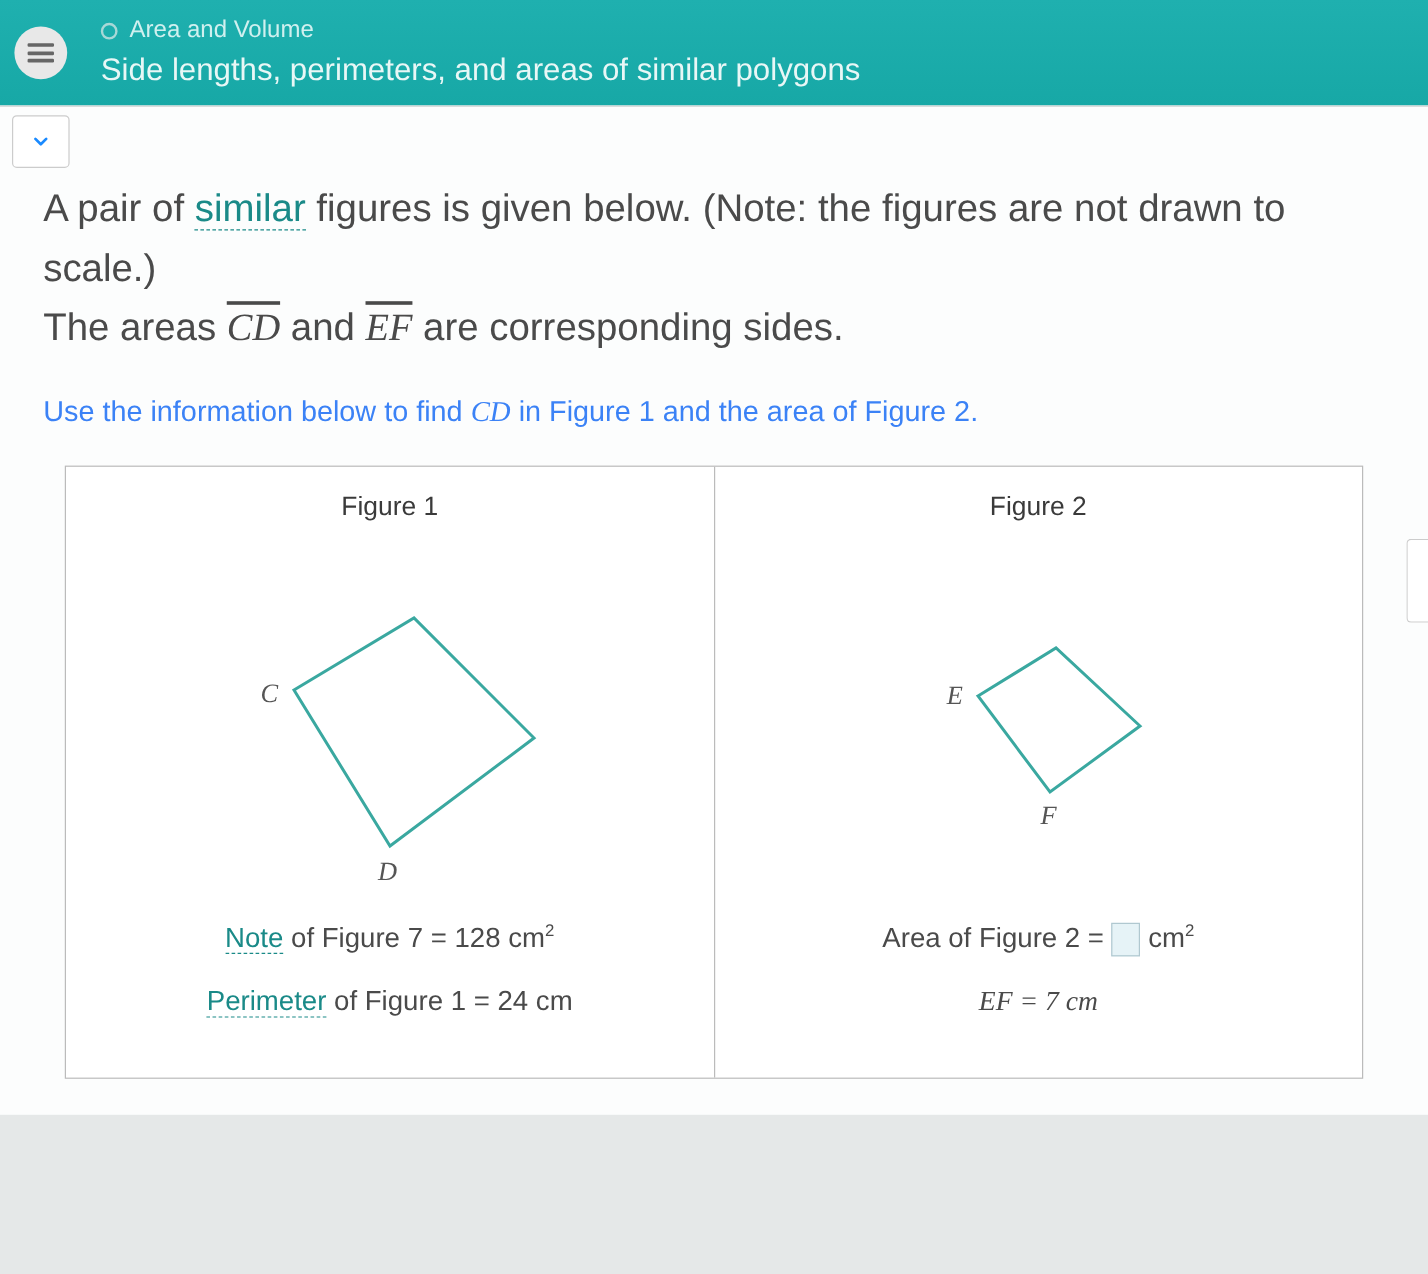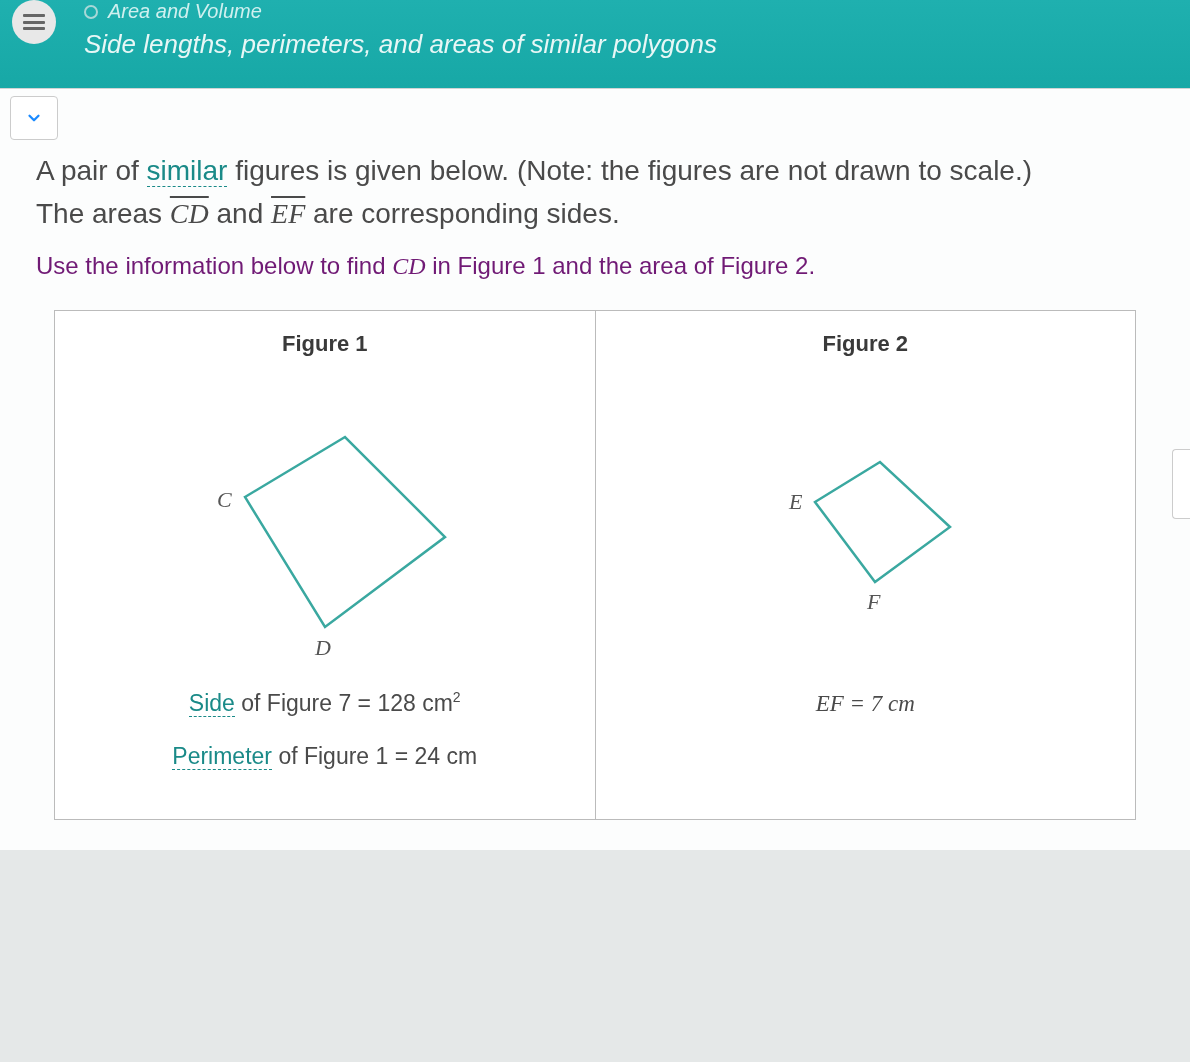--- a/index.html
+++ b/index.html
@@ -1,40 +1,40 @@
 <!DOCTYPE html>
 <html><head>
 <meta charset="utf-8">
 <style>
 * { box-sizing: border-box; margin: 0; padding: 0; }
 body { font-family: Arial, Helvetica, sans-serif; background: #e5e8e8; width: 1190px; height: 1062px; overflow: hidden; }
 
-.header { background: linear-gradient(to bottom, #1fb0af, #17a8a6); height: 88px; display: flex; align-items: flex-start; padding-left: 12px; color: #c8eceb; font-style: italic; }
+.header { background: linear-gradient(to bottom, #1fb0af, #17a8a6); height: 88px; display: flex; align-items: center; padding-left: 12px; color: #c8eceb; }
 .menu-btn { width: 44px; height: 44px; background: #e8e8e8; border-radius: 50%; display: flex; align-items: center; justify-content: center; margin-right: 28px; cursor: pointer; }
 .hamburger { width: 22px; height: 16px; display: flex; flex-direction: column; justify-content: space-between; }
 .hamburger span { display: block; height: 3px; background: #666; border-radius: 1px; }
 .header-titles { display: flex; flex-direction: column; gap: 6px; }
 .header-sub { color: #d0f0ef; font-size: 20px; display: flex; align-items: center; }
 .header-main { color: #e8f7f6; font-size: 26px; font-weight: 500; }
 .dot-icon { width: 14px; height: 14px; border: 2px solid #a8d8d7; border-radius: 50%; margin-right: 10px; display: inline-block; }
 
 .toggle-tab { position: absolute; left: 10px; top: 96px; width: 48px; height: 44px; background: #fff; border: 1px solid #ccc; border-radius: 4px; display: flex; align-items: center; justify-content: center; cursor: pointer; z-index: 2; }
 .chevron-down { width: 18px; height: 18px; }
 
 .content { background: #fcfdfd; margin: 0 0 0 0; padding: 60px 36px 30px 36px; position: relative; border-top: 1px solid #d0d4d4; }
-.prompt { color: #4a4a4a; font-size: 28px; line-height: 1.55; margin-bottom: 16px; }
+.prompt { color: #4a4a4a; font-size: 32px; line-height: 1.55; margin-bottom: 32px; }
 .similar-link { color: #1a8a88; border-bottom: 1px dashed #1a8a88; cursor: pointer; }
 .overline { text-decoration: overline; font-style: italic; font-family: Georgia, 'Times New Roman', serif; }
 .mathvar { font-style: italic; font-family: Georgia, 'Times New Roman', serif; }
-.prompt2 { color: #701a75; font-size: 24px; margin-bottom: 30px; }
+.prompt2 { color: #3b82f6; font-size: 24px; margin-bottom: 30px; }
 
 .figures { display: flex; border: 1px solid #bbb; background: #fff; margin: 0 18px; }
 .fig-col { flex: 1; padding: 20px 28px 36px 28px; display: flex; flex-direction: column; align-items: center; }
 .fig-col:first-child { border-right: 1px solid #bbb; }
-.fig-title { font-weight: bold; color: #3a3a3a; font-size: 22px; margin-bottom: 40px; }
+.fig-title { font-weight: normal; color: #3a3a3a; font-size: 22px; margin-bottom: 40px; }
 .shape-area { height: 280px; width: 100%; position: relative; display: flex; align-items: center; justify-content: center; }
 
 .poly { stroke: #3aa8a0; stroke-width: 2.5; fill: none; }
 .vtx { font-style: italic; font-family: Georgia, serif; font-size: 22px; fill: #555; }
 
 .info-block { width: 100%; text-align: center; color: #4a4a4a; font-size: 23px; line-height: 2.3; }
 .info-link { color: #1a8a88; border-bottom: 1px dashed #1a8a88; cursor: pointer; }
 .answer-box { display: inline-block; width: 24px; height: 28px; background: #e6f3f7; border: 1px solid #b0c8d0; vertical-align: middle; cursor: text; }
 .sup { font-size: 14px; vertical-align: super; }
 
@@ -83,39 +83,42 @@
       <div class="fig-title">Figure 1</div>
       <div class="shape-area">
         <svg width="320" height="260">
           <polygon class="poly" points="80,90 180,30 280,130 160,220"></polygon>
           <text class="vtx" x="52" y="100">C</text>
           <text class="vtx" x="150" y="248">D</text>
         </svg>
       </div>
       <div class="info-block">
         <div>
-          <span class="info-link">Side</span><span> of Figure 7 = 128 cm</span><span class="sup">2</span>
+          <span class="info-link">Note</span><span> of Figure 7 = 128 cm</span><span class="sup">2</span>
         </div>
         <div>
           <span class="info-link">Perimeter</span><span> of Figure 1 = 24 cm</span>
         </div>
       </div>
     </div>
 
     <div class="fig-col">
       <div class="fig-title">Figure 2</div>
       <div class="shape-area">
         <svg width="320" height="260">
           <polygon class="poly" points="110,95 175,55 245,120 170,175"></polygon>
           <text class="vtx" x="84" y="102">E</text>
           <text class="vtx" x="162" y="202">F</text>
         </svg>
       </div>
       <div class="info-block">
         <div>
+          <span>Area of Figure 2 = </span><span class="answer-box"></span><span> cm</span><span class="sup">2</span>
+        </div>
+        <div>
           <span class="mathvar">EF = 7 cm</span>
         </div>
       </div>
     </div>
 
   </div>
 
   <div class="side-ctrl"></div>
 
 </div>

